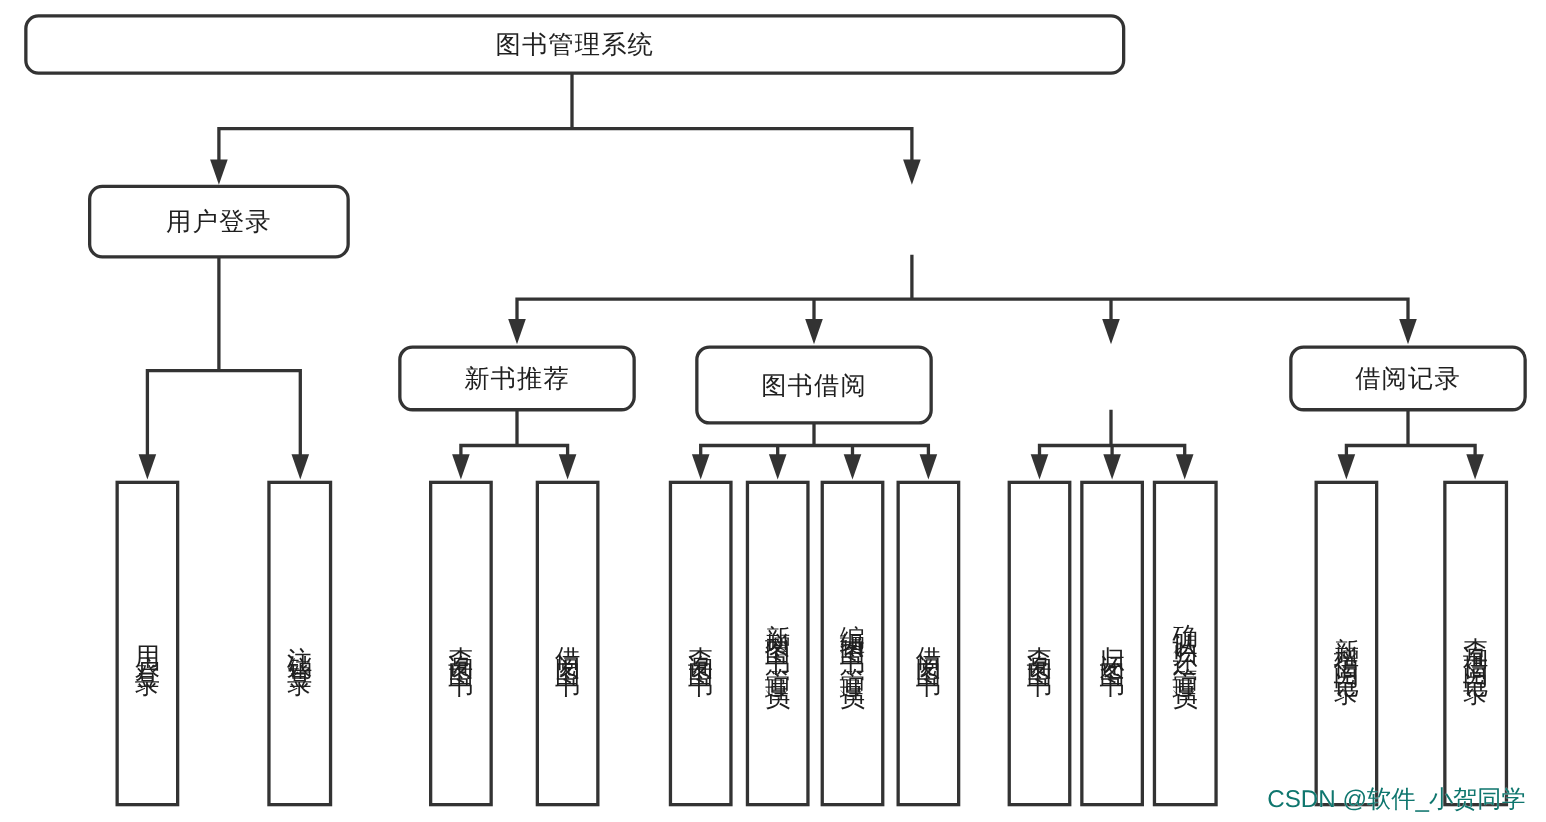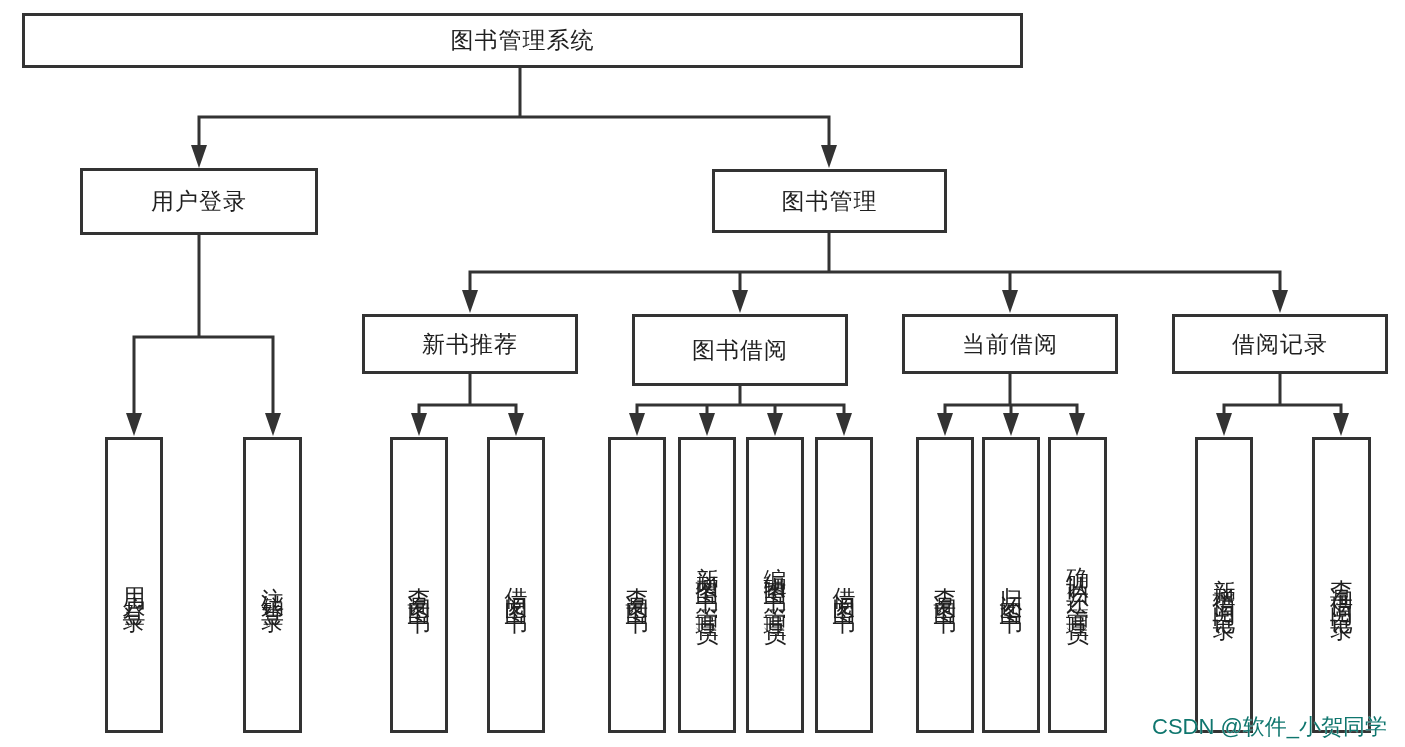--- a/index.html
+++ b/index.html
@@ -30,20 +30,21 @@
     display: flex;
     align-items: center;
     justify-content: center;
     z-index: 2;
   }
   .node-h {
     font-size: 23px;
     letter-spacing: 1px;
     text-align: right;
     white-space: nowrap;
+    border-radius: 13px;
   }
   .node-v {
     writing-mode: vertical-rl;
     text-orientation: mixed;
     font-size: 23px;
     letter-spacing: 8px;
     line-height: 1;
   }
   .node span {
     display: block;
@@ -104,32 +105,26 @@
     </g>
   </svg>
 
   <div class="node node-h" style="left:22px; top:13px; width:1001px; height:55px;">
     <span>图书管理系统</span>
   </div>
 
   <div class="node node-h" style="left:80px; top:168px; width:238px; height:67px;">
     <span>用户登录</span>
   </div>
-  <div class="node node-h" style="left:712px; top:169px; width:235px; height:64px;">
-    <span>图书管理</span>
-  </div>
 
   <div class="node node-h" style="left:362px; top:314px; width:216px; height:60px;font-family:Liberation Serif, serif;">
     <span>新书推荐</span>
   </div>
   <div class="node node-h" style="left:632px; top:314px; width:216px; height:72px;">
     <span>图书借阅</span>
-  </div>
-  <div class="node node-h" style="left:902px; top:314px; width:216px; height:60px;">
-    <span>当前借阅</span>
   </div>
   <div class="node node-h" style="left:1172px; top:314px; width:216px; height:60px;">
     <span>借阅记录</span>
   </div>
 
   <div class="node node-v" style="left:105px; top:437px; width:58px; height:296px;">
     <span>用户登录</span>
   </div>
   <div class="node node-v" style="left:243px; top:437px; width:59px; height:296px;">
     <span>注销登录</span>

